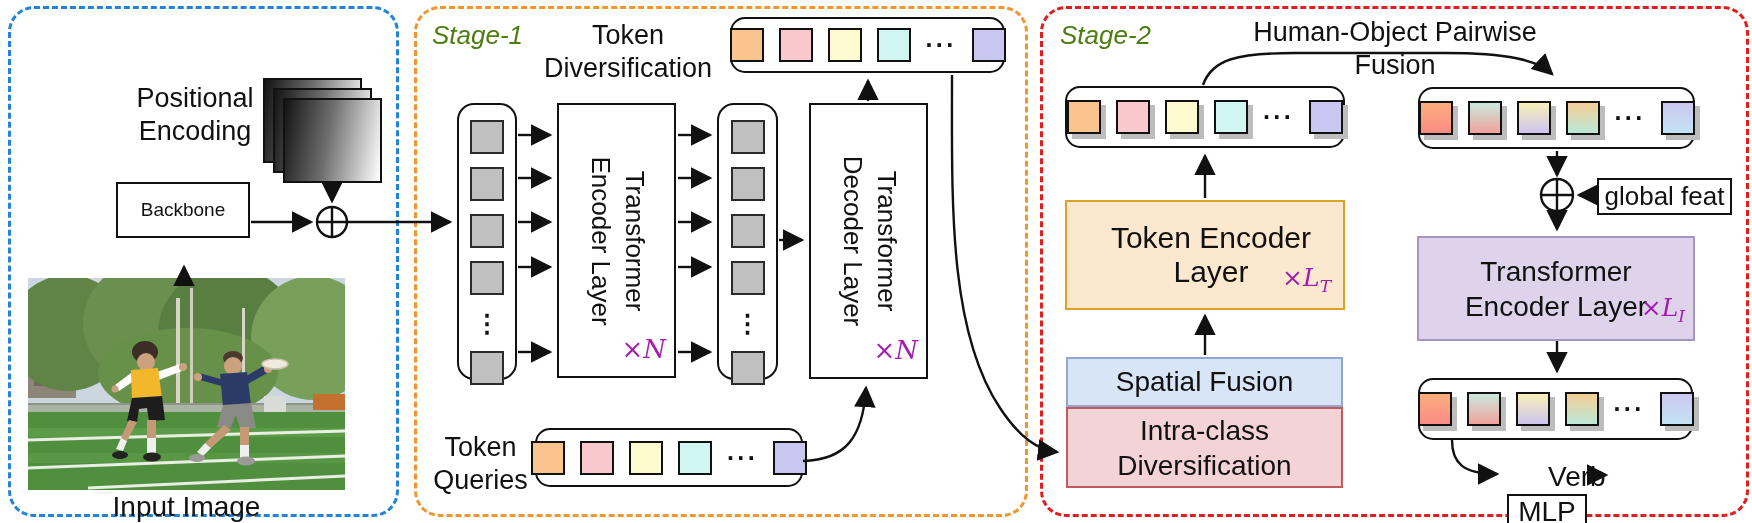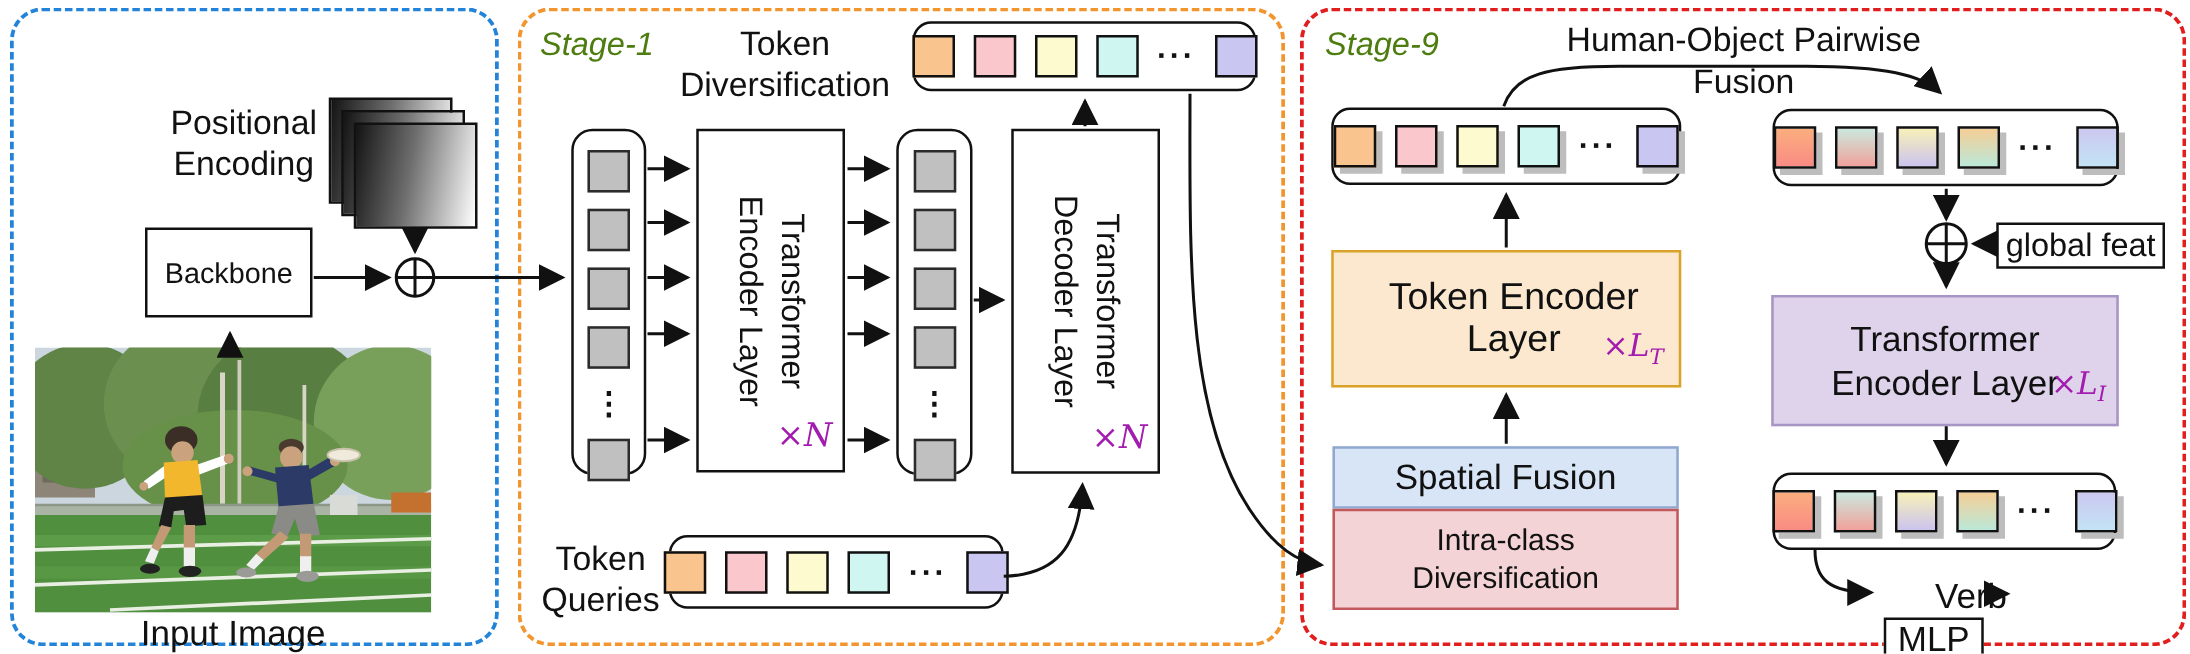--- a/index.html
+++ b/index.html
@@ -29,21 +29,21 @@
         box-sizing:border-box;display:flex;flex-direction:column;align-items:center;
         padding-top:15px;gap:13px;}
   .gsq{width:30px;height:30px;background:#c0c0c0;border:2px solid #2b2b2b;flex:0 0 auto;}
   .vdots{font-size:25px;font-weight:bold;line-height:30px;height:30px;flex:0 0 auto;}
   
   .sheet{position:absolute;width:99px;height:85px;border:2.5px solid #111;box-sizing:border-box;
          background:linear-gradient(100deg,#141414 0%,#6e6e6e 45%,#ffffff 100%);}
   
   #tok-enc{background:#fce8ce;border:2.5px solid #d9a32a;font-size:30px;padding-left:12px;}
   #spatial{background:#d8e5f6;border:2.5px solid #90a8d0;font-size:28px;}
-  #intra{background:#f3d3d5;border:2.5px solid #c2595c;font-size:24px;line-height:1.25;}
+  #intra{background:#f3d3d5;border:2.5px solid #c2595c;font-size:28px;line-height:1.25;}
   #interaction{background:#ded3eb;border:2.5px solid #a795c5;font-size:28px;line-height:1.25;}
   #globalfeat{font-size:26px;}
   #mlp{font-size:28px;margin-top:36px;}
   #verb{position:absolute;font-size:28px;}
   svg.overlay{position:absolute;left:0;top:0;z-index:50;pointer-events:none;}
   .photo{position:absolute;}
 </style>
 </head>
 <body>
 
@@ -57,21 +57,21 @@
     <span>Positional</span><br>
     <span>Encoding</span>
   </div>
 
   <div>
     <div class="sheet" style="left:263px;top:78px;"></div>
     <div class="sheet" style="left:273px;top:88px;"></div>
     <div class="sheet" style="left:283px;top:98px;"></div>
   </div>
 
-  <div class="box" style="left:116px;top:182px;width:134px;height:72px;font-size:23px;">
+  <div class="box" style="left:116px;top:182px;width:134px;height:56px;font-size:19px;">
     <span>Backbone</span>
   </div>
 
   <svg class="photo" style="left:28px;top:278px;" width="317" height="212" viewBox="0 0 317 212">
     <rect x="0" y="0" width="317" height="212" fill="#ccd6df"></rect>
     <rect x="0" y="92" width="48" height="28" fill="#8d8577"></rect>
     <rect x="6" y="98" width="14" height="10" fill="#6f6a5e"></rect>
     <g>
       <ellipse cx="40" cy="55" rx="60" ry="58" fill="#5f8445"></ellipse>
       <ellipse cx="120" cy="45" rx="65" ry="62" fill="#6b8f4e"></ellipse>
@@ -188,21 +188,21 @@
 
   <div class="tokrow" style="left:535px;top:428px;width:268px;height:59px;">
       <span class="tok" style="background: rgb(249, 196, 141);"></span>
       <span class="tok" style="background: rgb(250, 199, 204);"></span>
       <span class="tok" style="background: rgb(252, 250, 206);"></span>
       <span class="tok" style="background: rgb(208, 246, 242);"></span>
       <span class="tok-dots">···</span>
       <span class="tok" style="background: rgb(202, 198, 242);"></span>
     </div>
 
-  <div class="stage-label" style="left:1060px;top:20px;">Stage-9</div>
+  <div class="stage-label" style="left:1060px;top:20px;">Stage-2</div>
 
   <div class="lbl" style="left:1225px;top:16px;width:340px;">Human-Object Pairwise Fusion</div>
 
   <div class="tokrow shadow" style="left:1065px;top:86px;width:280px;height:62px;">
       <span class="tok" style="background: rgb(249, 196, 141);"></span>
       <span class="tok" style="background: rgb(250, 199, 204);"></span>
       <span class="tok" style="background: rgb(252, 250, 206);"></span>
       <span class="tok" style="background: rgb(208, 246, 242);"></span>
       <span class="tok-dots">···</span>
       <span class="tok" style="background: rgb(202, 198, 242);"></span>

